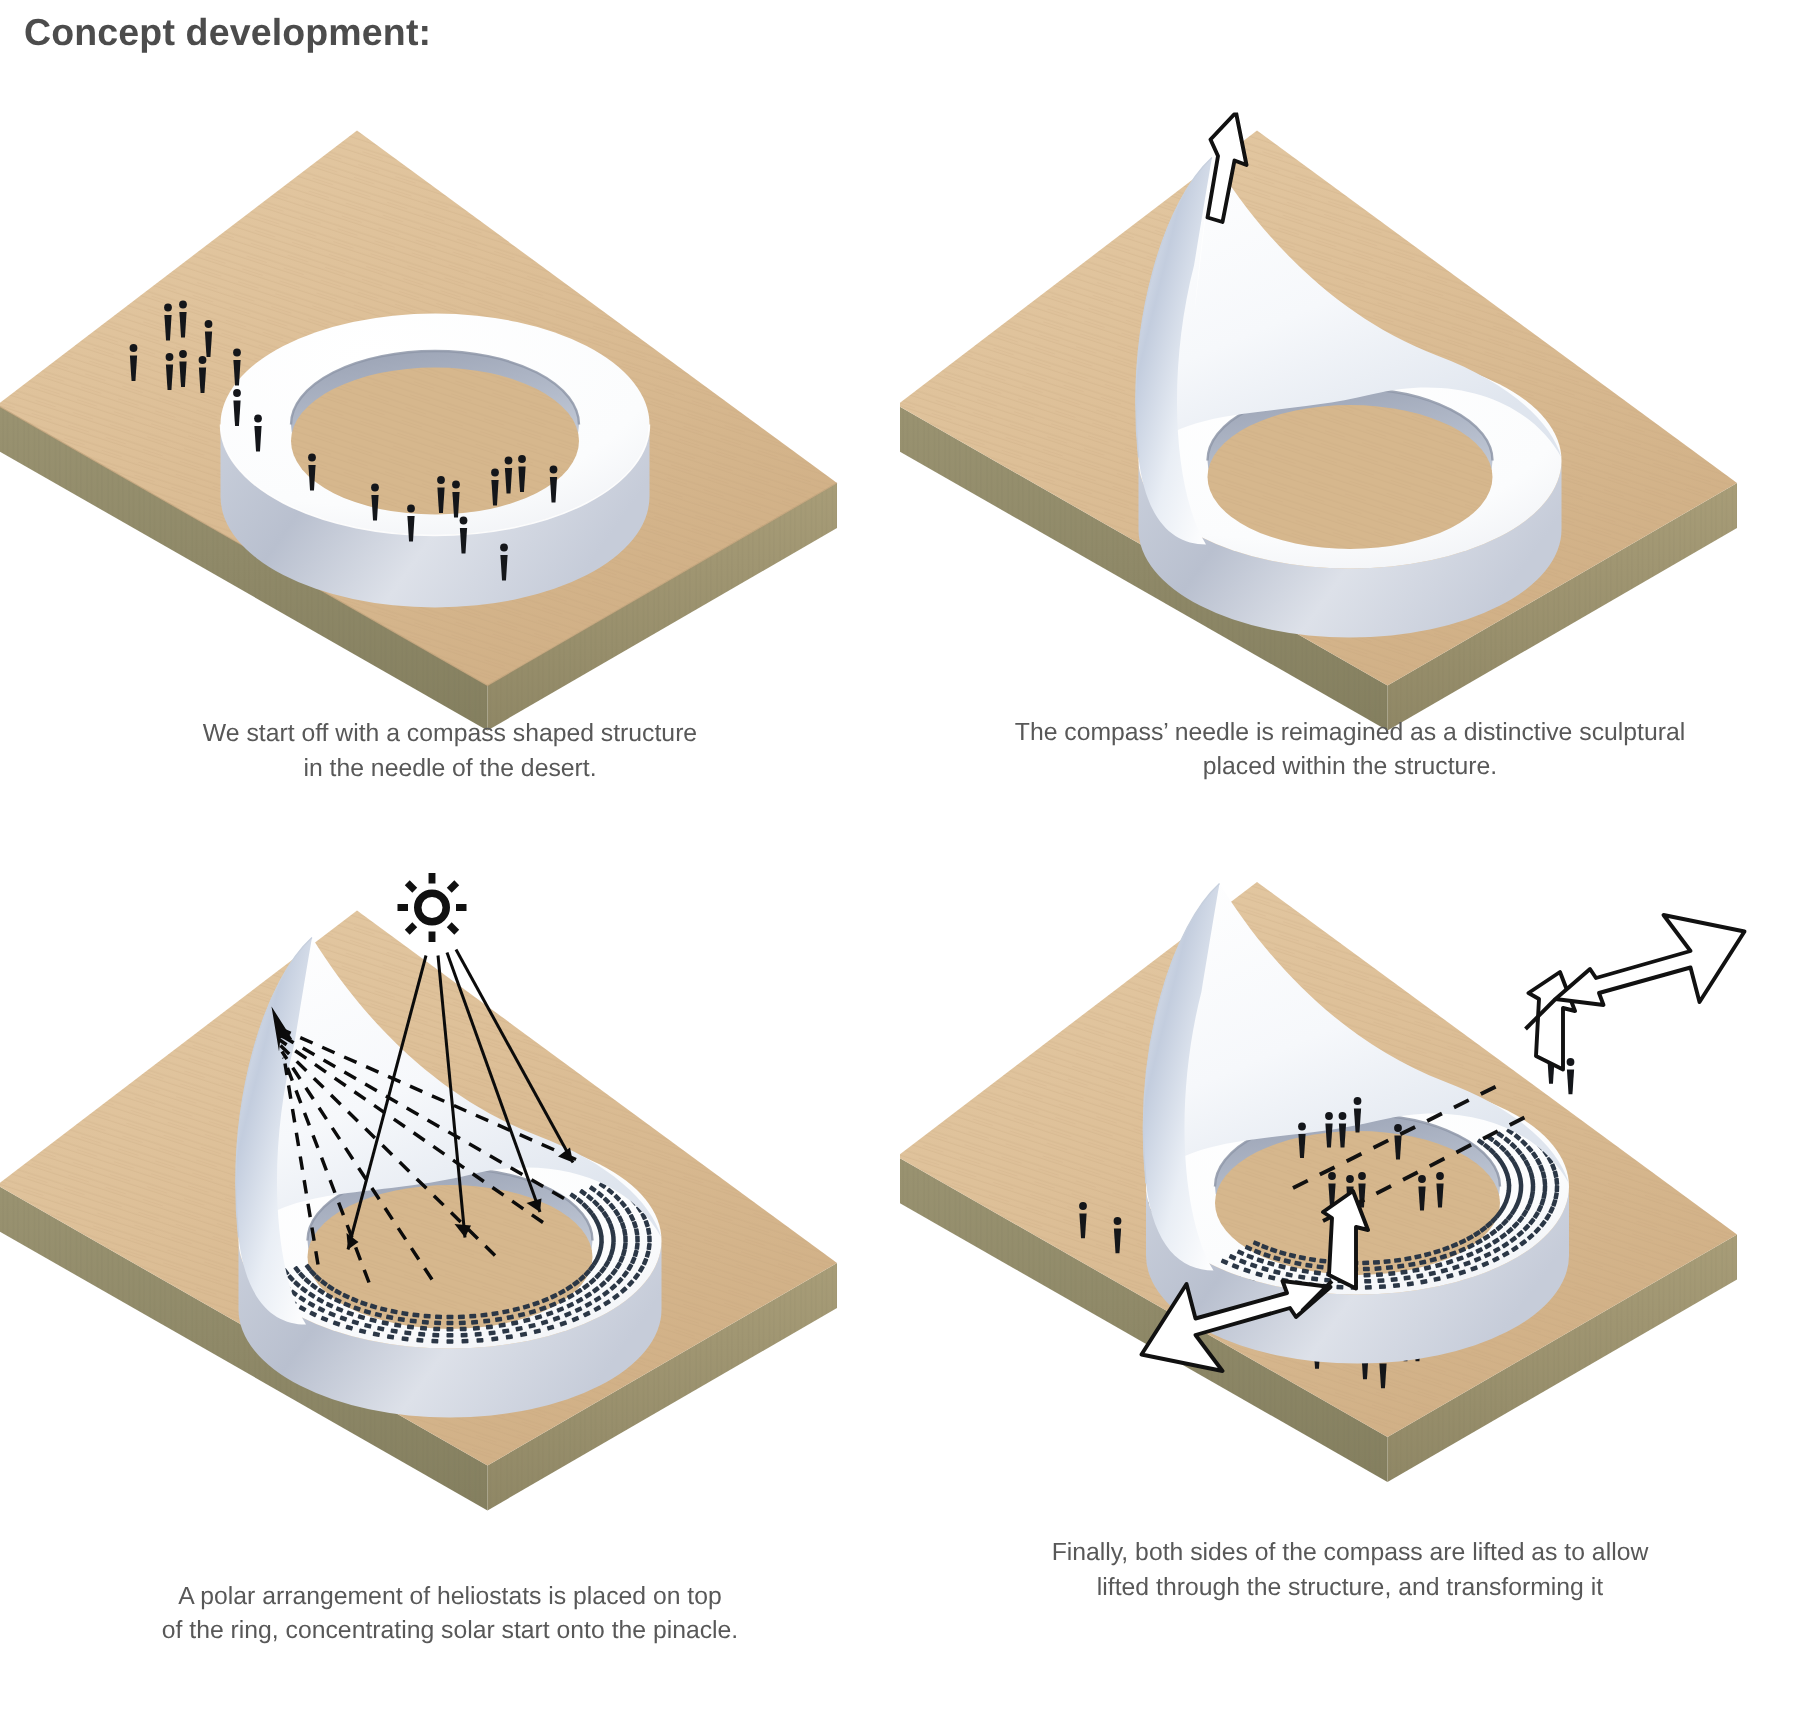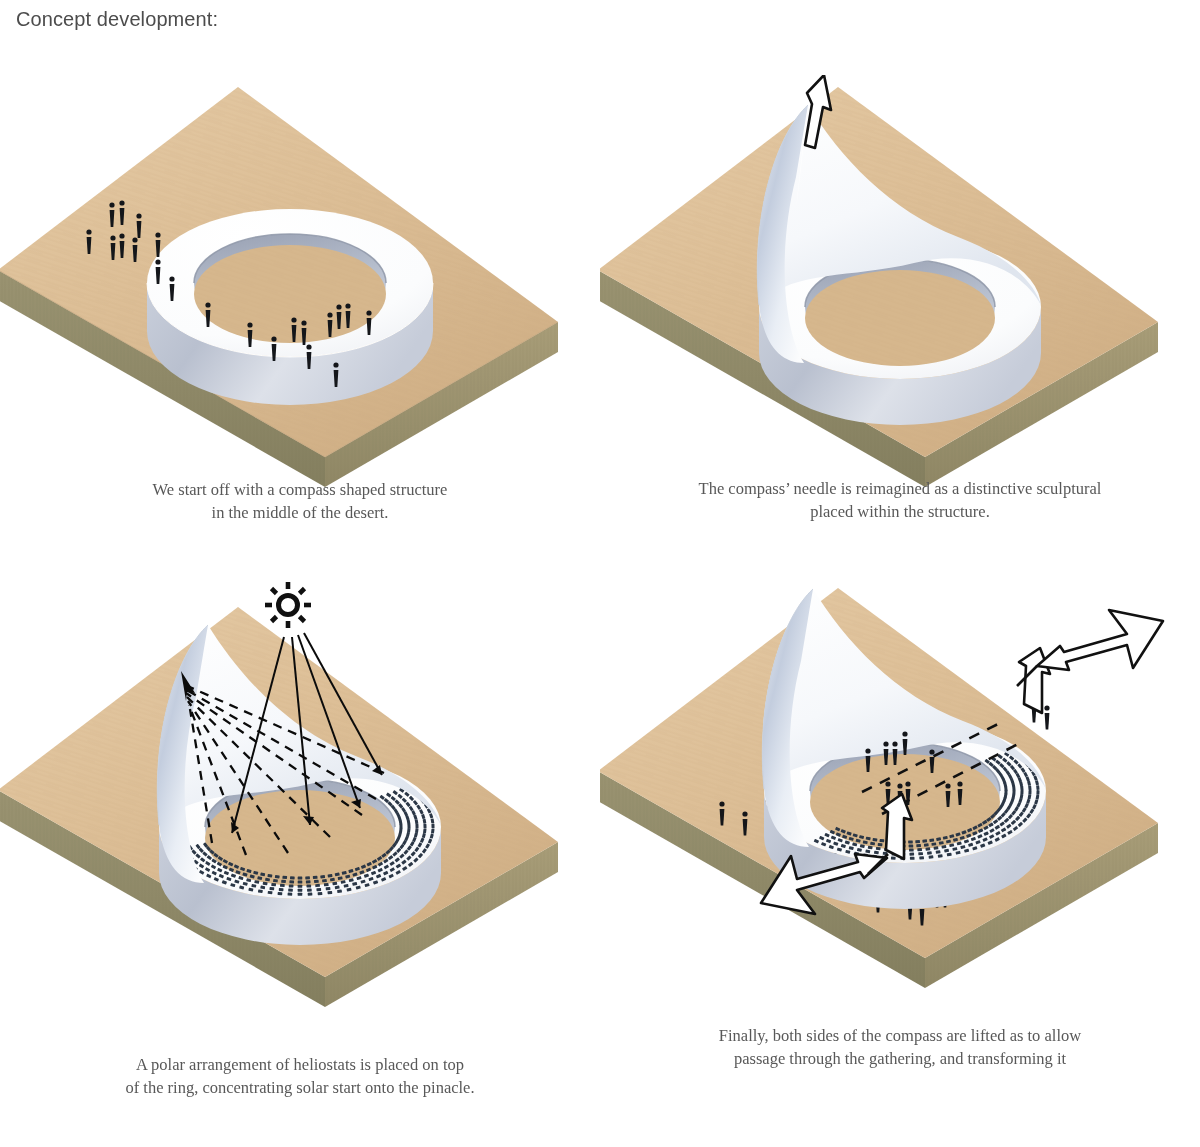--- a/index.html
+++ b/index.html
@@ -10,22 +10,22 @@
   }
   body {
     width: 1200px; height: 1147px;
     position: relative;
     font-family: "Liberation Sans", sans-serif;
     overflow: hidden;
   }
   #page-title {
     position: absolute;
     left: 16px; top: 8px;
-    font-size: 20px;
-    font-weight: 400;
+    font-size: 25px;
+    font-weight: 700;
     color: #4c4c4c;
     letter-spacing: 0.1px;
     white-space: nowrap;
   }
   .panel {
     position: absolute;
     width: 600px;
     height: 530px;
   }
   .panel-art {
@@ -36,21 +36,21 @@
     display: block;
   }
   .panel-caption {
     position: absolute;
     left: 0;
     width: 600px;
     text-align: center;
     font-size: 16.5px;
     line-height: 23px;
     color: #585858;
-    font-family: Liberation Serif, serif;
+    font-family: Liberation Sans, sans-serif;
   }
   #panel-1 { left: 0;   top: 75px; }
   #panel-2 { left: 600px; top: 75px; }
   #panel-3 { left: 0;   top: 575px; }
   #panel-4 { left: 600px; top: 546px; }
 
   #panel-1 .panel-caption { top: 403px; }
   #panel-2 .panel-caption { top: 402px; }
   #panel-3 .panel-caption { top: 478px; }
   #panel-4 .panel-caption { top: 478px; }
@@ -216,21 +216,21 @@
         </g>
       <g>
           <circle cx="336" cy="290" r="2.6"></circle>
           <path d="M333.6 295 h4.8 l-1.1 17 h-2.6 z"></path>
         </g>
     </g>
   </svg>
 
   <div class="panel-caption">
     <span class="cap-line">We start off with a compass shaped structure</span>
-    <span class="cap-line">in the middle of the desert.</span>
+    <span class="cap-line">in the needle of the desert.</span>
   </div>
 </div>
 
 <div class="panel" id="panel-2">
   <svg class="panel-art" viewBox="0 0 600 470">
     <defs>
       <linearGradient id="p2TopG" x1="0" y1="0" x2="0.75" y2="1">
         <stop offset="0%" stop-color="#e5cba6"></stop>
         <stop offset="45%" stop-color="#ddbf97"></stop>
         <stop offset="100%" stop-color="#cfae84"></stop>
@@ -1116,15 +1116,15 @@
       <path d="M 287,312 L 264,332 L 260,326 L 197,344 L 215,368 L 161,357 L 191,310 L 197,333 L 258,316 L 255,308 Z"></path>
     </g>
     <g stroke="#111111" stroke-width="2.6" fill="none">
       <path d="M 437,120 L 417,140"></path>
       <path d="M 288,308 L 268,328"></path>
     </g>
   </svg>
 
   <div class="panel-caption">
     <span class="cap-line">Finally, both sides of the compass are lifted as to allow</span>
-    <span class="cap-line">passage through the gathering, and transforming it</span>
+    <span class="cap-line">lifted through the structure, and transforming it</span>
   </div>
 </div>
 
 </body></html>

